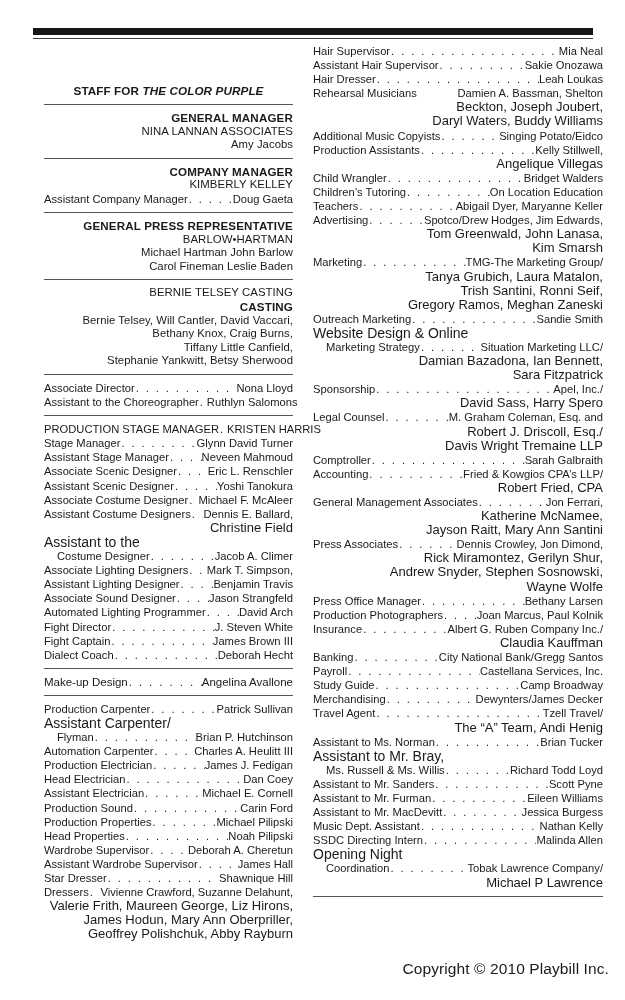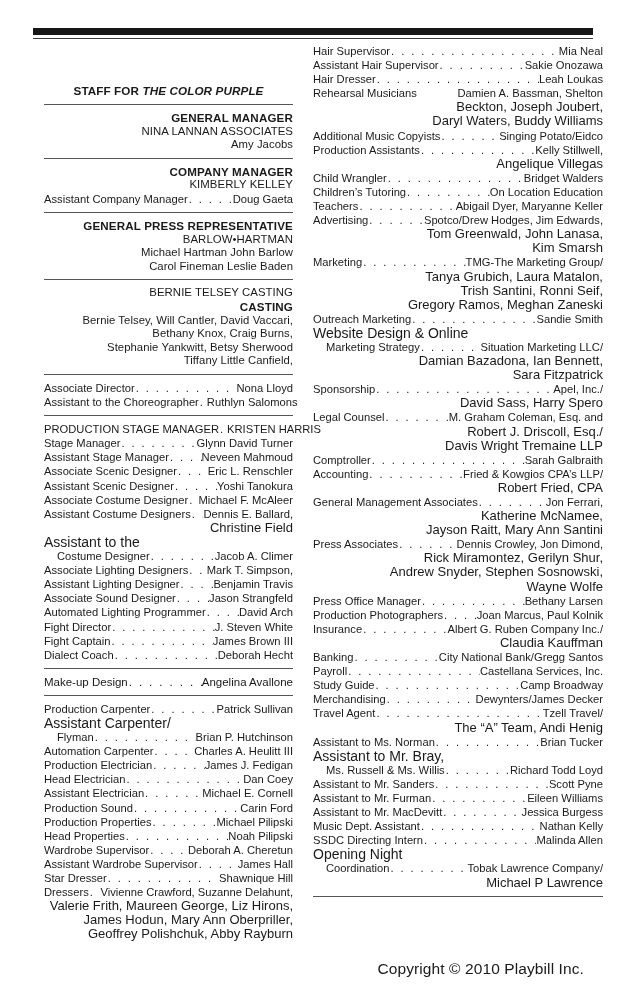--- a/index.html
+++ b/index.html
@@ -144,21 +144,21 @@
   }
   .row.indent .role { padding-left: 13px; }
 
   
   .footer {
     position: absolute;
     left: 0;
     top: 960px;
     width: 625px;
     text-align: right;
-    padding-right: 41px;
+    padding-right: 16px;
     box-sizing: border-box;
     font-size: 15.5px;
     letter-spacing: 0.1px;
   }
 </style>
 </head>
 <body>
 
 <div class="page">
 
@@ -205,22 +205,22 @@
         <div class="ctr">Carol Fineman  Leslie Baden</div>
       </div>
 
       <div class="sec-rule"></div>
 
       <div>
         <div class="ctr caps">BERNIE TELSEY CASTING</div>
         <div class="ctr head-bold">CASTING</div>
         <div class="ctr">Bernie Telsey, Will Cantler, David Vaccari,</div>
         <div class="ctr">Bethany Knox, Craig Burns,</div>
+        <div class="ctr">Tiffany Little Canfield,</div>
         <div class="ctr">Stephanie Yankwitt, Betsy Sherwood</div>
-        <div class="ctr">Tiffany Little Canfield,</div>
       </div>
 
       <div class="sec-rule"></div>
 
       <div>
           <div class="row">
             <span class="role">Associate Director</span>
             <span class="dots">. . . . . . . . . . . . . . . . . . . . . . . . . . . . . . . . . . . . . . . . . . . .</span>
             <span class="name">Nona Lloyd</span>
           </div>

